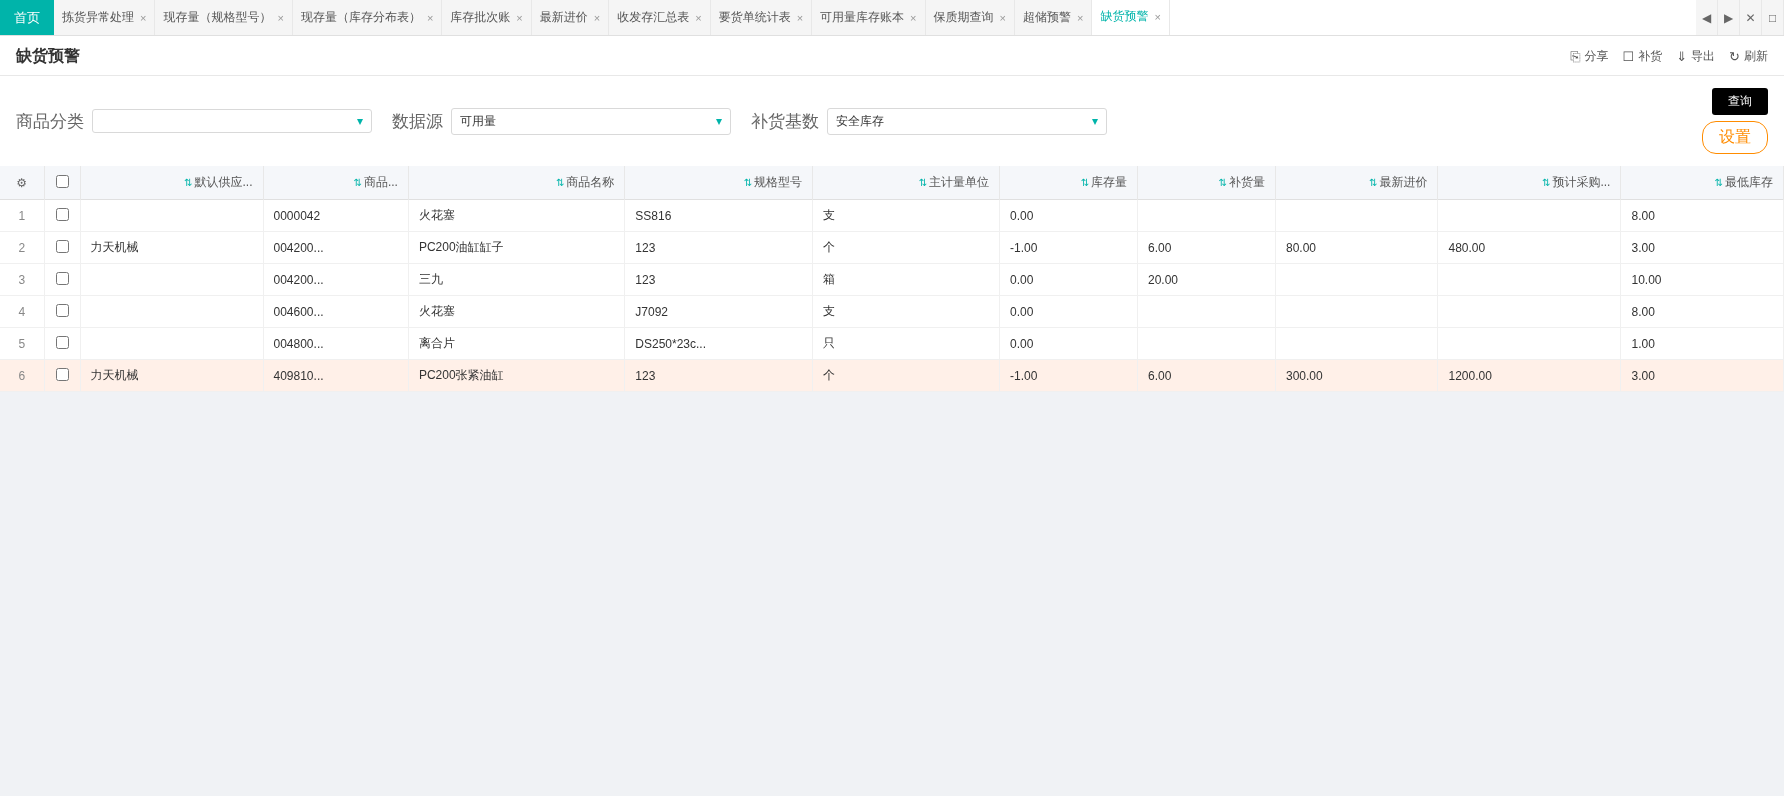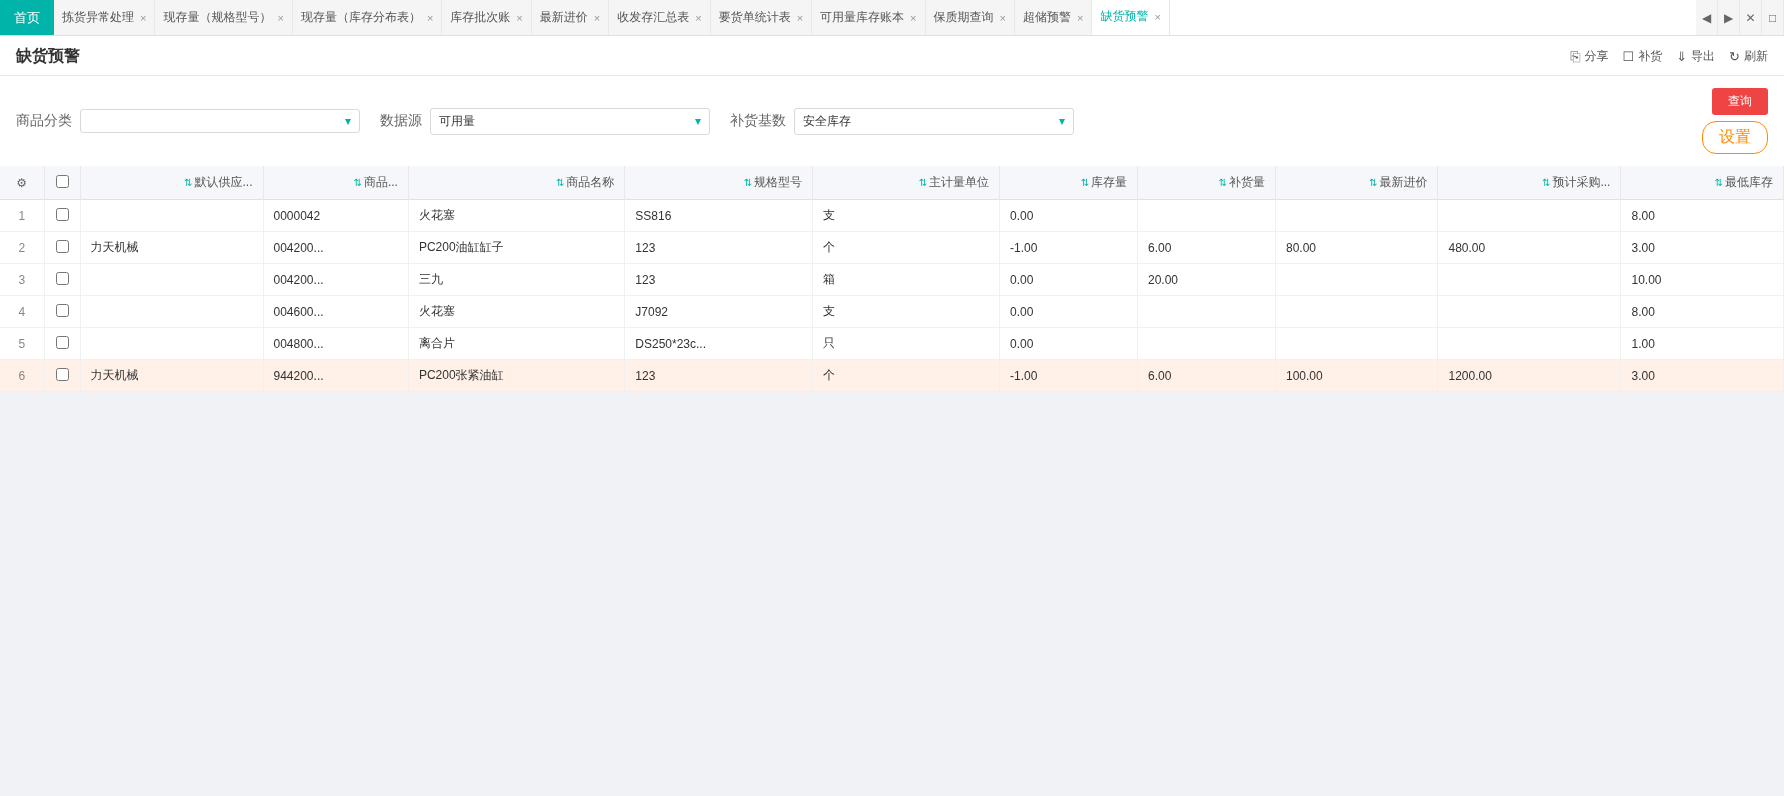--- a/index.html
+++ b/index.html
@@ -96,42 +96,42 @@
       font-size: 12px;
     }
     .header-action-btn .icon-char { font-size: 13px; }
     .filter-group {
       display: flex;
       align-items: center;
       gap: 8px;
     }
     .filter-label {
       color: #666;
-      font-size: 14px;
+      font-size: 17px;
       white-space: nowrap;
     }
     .filter-select {
       display: flex;
       align-items: center;
       border: 1px solid #d9d9d9;
       border-radius: 3px;
       padding: 4px 8px;
       min-width: 200px;
       cursor: pointer;
       background: #fff;
       justify-content: space-between;
       color: #333;
     }
     .filter-select .arrow { color: #00b4aa; margin-left: 8px; }
 
     .filter-select-medium {
       min-width: 280px;
     }
     .btn-query {
-      background: #ef4444;
+      background: #000000;
       color: #fff;
       border: none;
       border-radius: 3px;
       padding: 5px 16px;
       cursor: pointer;
       font-size: 12px;
     }
     .btn-settings {
       background: #fff;
       color: #ff8c00;
@@ -392,27 +392,27 @@
             <td>0.00</td>
             <td></td>
             <td></td>
             <td></td>
             <td>1.00</td>
           </tr>
           <tr class="highlighted">
             <td>6</td>
             <td><input type="checkbox" style=""></td>
             <td>力天机械</td>
-            <td>944200...</td>
+            <td>409810...</td>
             <td>PC200张紧油缸</td>
             <td>123</td>
             <td>个</td>
             <td>-1.00</td>
             <td>6.00</td>
-            <td>100.00</td>
+            <td>300.00</td>
             <td>1200.00</td>
             <td>3.00</td>
           </tr>
         </tbody>
     </table>
   </div>
 
 </div>
 
 </body></html>

